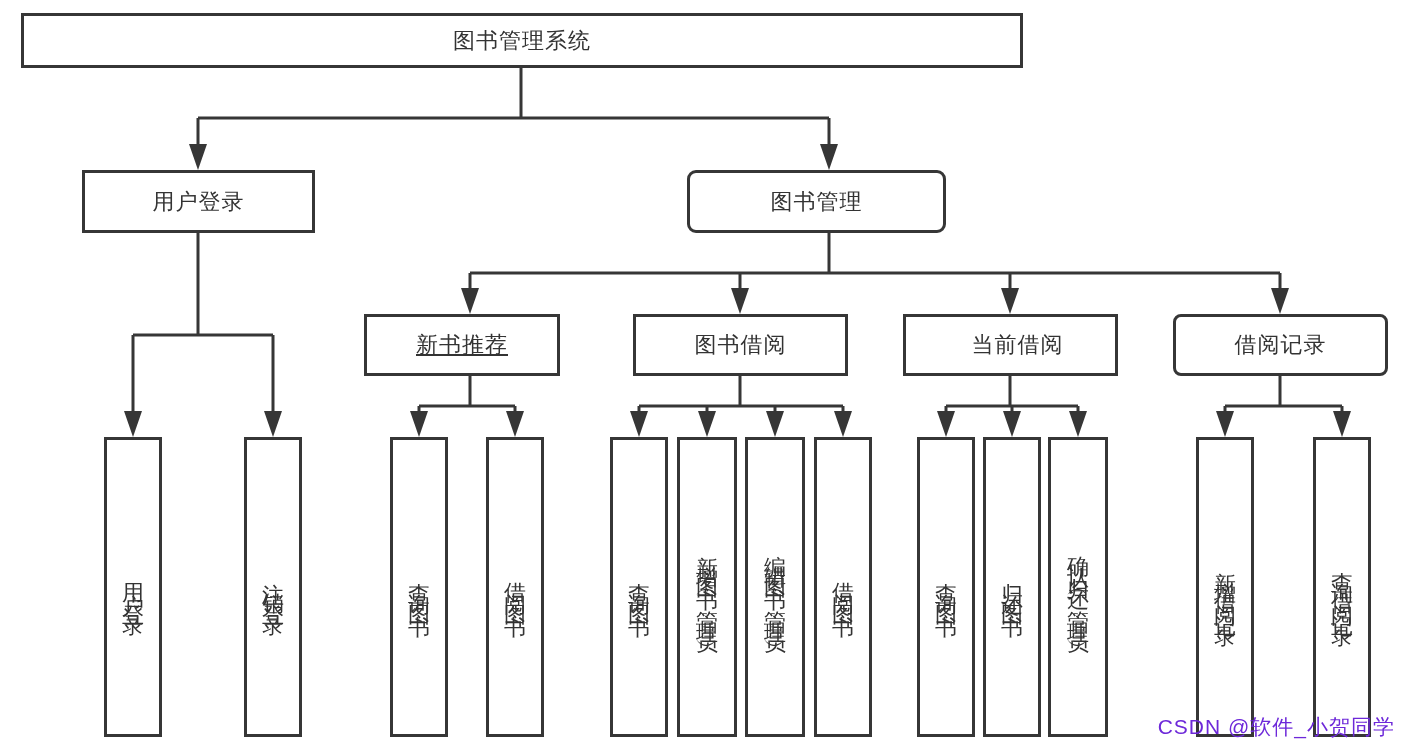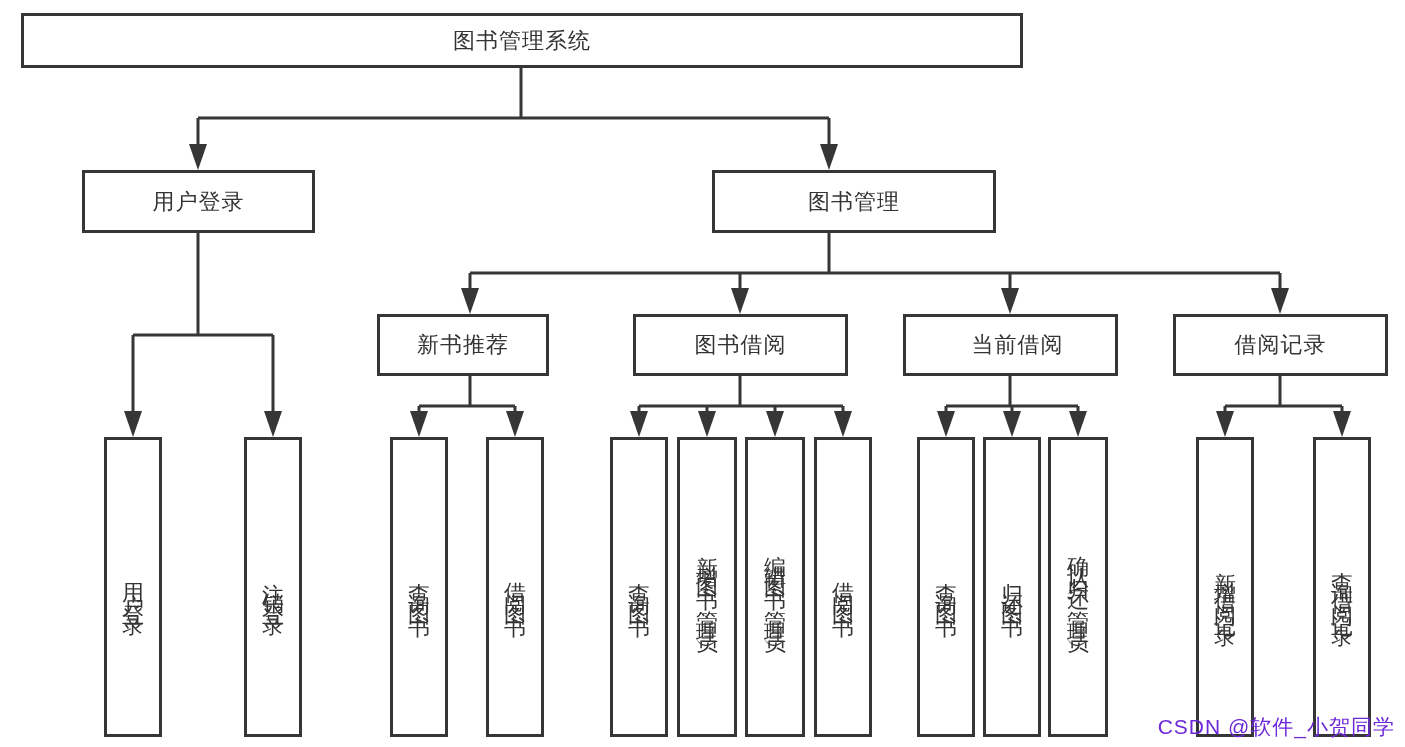--- a/index.html
+++ b/index.html
@@ -96,26 +96,26 @@
       <polygon points="1003,411 1021,411 1012,437"></polygon>
       <polygon points="1069,411 1087,411 1078,437"></polygon>
       <polygon points="1216,411 1234,411 1225,437"></polygon>
       <polygon points="1333,411 1351,411 1342,437"></polygon>
     </g>
   </svg>
 
   <div class="node hbox" style="left:21px; top:13px; width:1002px; height:55px;">图书管理系统</div>
 
   <div class="node hbox" style="left:82px; top:170px; width:233px; height:63px;">用户登录</div>
-  <div class="node hbox" style="left:712px; top:170px; width:284px; height:63px;">图书管理</div>
+  <div class="node hbox" style="left:687px; top:170px; width:259px; height:63px;border-radius:9px;">图书管理</div>
 
-  <div class="node hbox" style="left:377px; top:314px; width:172px; height:62px;">新书推荐</div>
+  <div class="node hbox" style="left:364px; top:314px; width:196px; height:62px;text-decoration:underline;">新书推荐</div>
   <div class="node hbox" style="left:633px; top:314px; width:215px; height:62px;font-family:Liberation Mono, monospace;">图书借阅</div>
   <div class="node hbox" style="left:903px; top:314px; width:215px; height:62px;padding-left:14px;">当前借阅</div>
-  <div class="node hbox" style="left:1173px; top:314px; width:215px; height:62px;">借阅记录</div>
+  <div class="node hbox" style="left:1173px; top:314px; width:215px; height:62px;border-radius:8px;">借阅记录</div>
 
   <div class="node vbox" style="left:104px;">
     <span class="vtext">用户登录</span>
   </div>
   <div class="node vbox" style="left:244px;">
     <span class="vtext">注销登录</span>
   </div>
 
   <div class="node vbox" style="left:390px;">
     <span class="vtext">查询图书</span>

